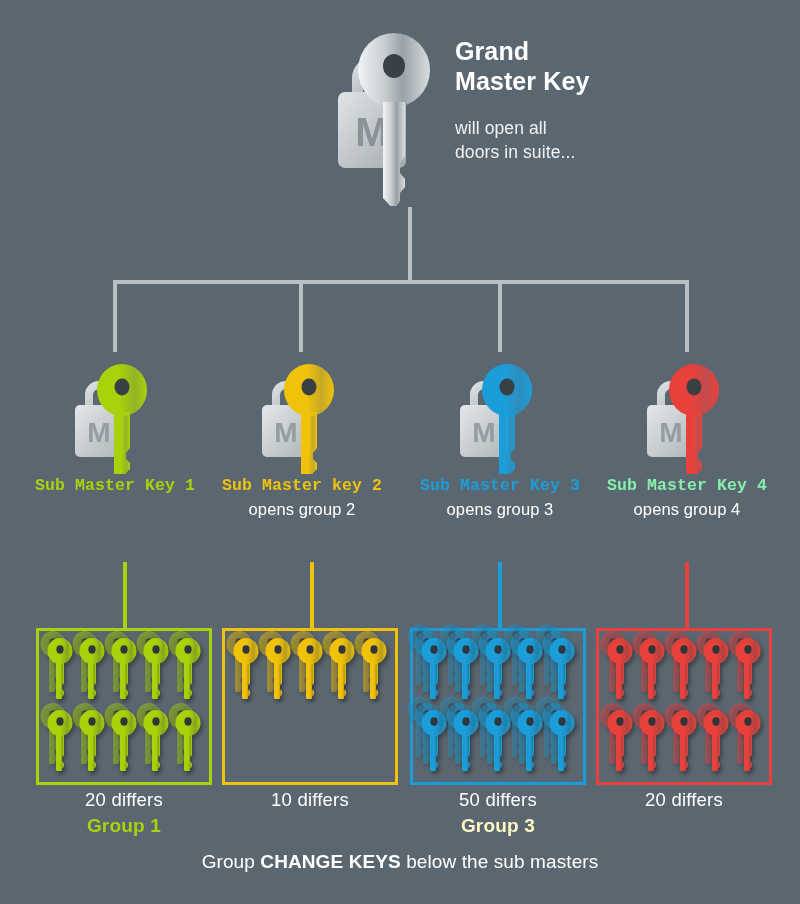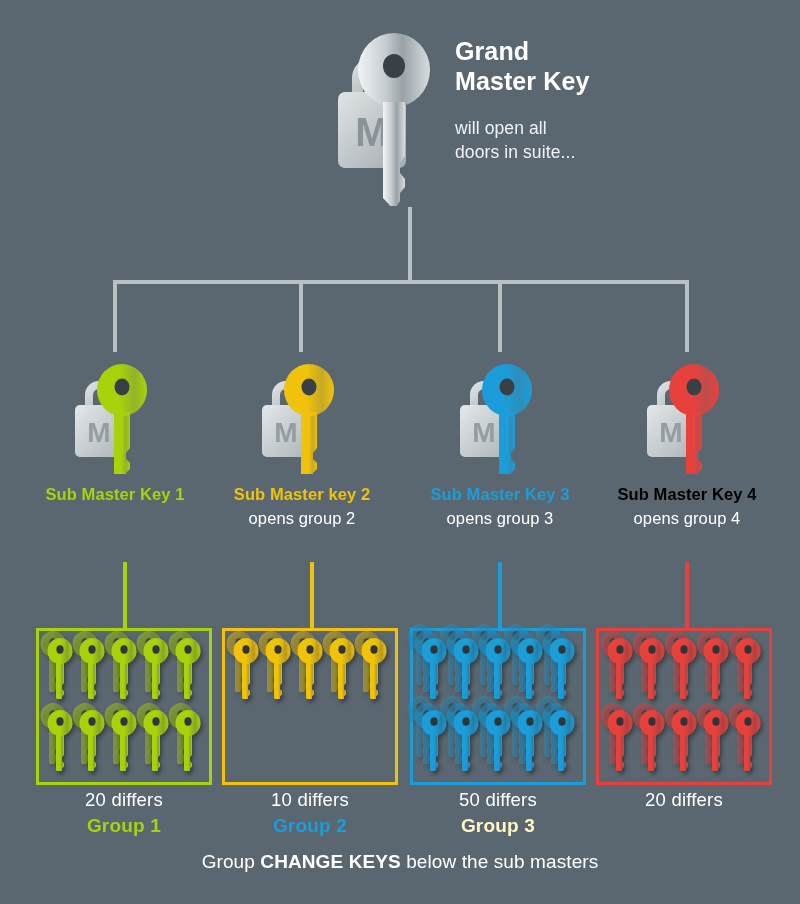--- a/index.html
+++ b/index.html
@@ -27,22 +27,23 @@
   }
 
   
   .line{position:absolute;background:#b9c0c4;}
   .cline{position:absolute;}
 
   
   .sub{position:absolute;top:362px;width:200px;text-align:center;}
   .sub .icon{width:96px;height:112px;margin:0 auto;display:block;}
   .sub .name{
-    font-size:16.5px;font-weight:bold;margin-top:11px;letter-spacing:.1px;
+    font-size:16.5px;font-weight:bold;margin-top:2px;letter-spacing:.1px;
     white-space:nowrap;
+    font-family:Liberation Mono, monospace;
   }
   .sub .opens{
     font-size:16.5px;color:#ffffff;margin-top:5px;letter-spacing:.1px;
     white-space:nowrap;
   }
 
   
   .gbox{position:absolute;top:628px;width:176px;height:157px;
         border:3px solid #fff;box-sizing:border-box;}
   .gbox .keys{position:absolute;left:0;top:0;right:0;bottom:0;
@@ -215,21 +216,21 @@
       <path d="M18 44 v-11 a14 14 0 0 1 28 0 v11 h-8 v-11 a6 6 0 0 0 -12 0 v11 z" fill="url(#sls3)"></path>
       <rect x="8" y="43" width="48" height="52" rx="5" fill="url(#sls3)"></rect>
       <text x="32" y="80" font-family="'Liberation Sans',sans-serif" font-size="28" font-weight="bold" fill="#97a0a5" text-anchor="middle">M</text>
     </g>
     <g>
       <ellipse cx="55" cy="28" rx="25" ry="26" fill="url(#sks3)"></ellipse>
       <ellipse cx="55" cy="25" rx="7.5" ry="8.5" fill="#394044"></ellipse>
       <path d="M47 50 h16 v36 l-4 5 v6 l4 4 v6 l-4 4 v5 l-4 6 -8 -9 z" fill="url(#sks3)"></path>
     </g>
   </svg></div>
-     <div class="name" style="color:#000000">Sub Master Key 4</div>
+     <div class="name" style="color:#86efac">Sub Master Key 4</div>
      <div class="opens">opens group 4</div>
       </div>
     </div>
 
   <div id="groups">
       <div class="cline" style="left: 123px; top: 562px; width: 4px; height: 68px; background: rgb(168, 210, 10);"></div>
       <div class="gbox" style="left: 36px; border-color: rgb(168, 210, 10);">
         <div class="keys">
           <div class="krow">
             <span style="position:relative;display:inline-block;width:26px;height:62px;
@@ -738,21 +739,20 @@
     <ellipse cx="13" cy="12.5" rx="3.6" ry="4.2" fill="#2f3539"></ellipse>
     <path d="M9 26 h8 v20 l-2 2.6 v3.4 l2 2.2 v3.4 l-2 2.2 v2.6 l-2 3.2 -4 -4.6 z" fill="url(#mk1_0_4)"></path>
   </svg>
                   </span>
                 </span>
           </div>
         </div>
       </div>
       <div class="gfoot" style="left: 210px;">
         <div class="differs">10 differs</div>
-     <div class="gname" style="color:#1b9dd9">Group 2</div>
       </div>
       <div class="cline" style="left: 498px; top: 562px; width: 4px; height: 68px; background: rgb(27, 157, 217);"></div>
       <div class="gbox" style="left: 410px; border-color: rgb(27, 157, 217);">
         <div class="keys">
           <div class="krow">
             <span style="position:relative;display:inline-block;width:26px;height:62px;
                      filter:drop-shadow(2px 3px 2px rgba(0,0,0,.45));">
                   <span style="position:absolute;left:-14px;top:-14px;opacity:0.33;">
   <svg viewBox="0 0 26 62" width="26" height="62">
     <defs>

